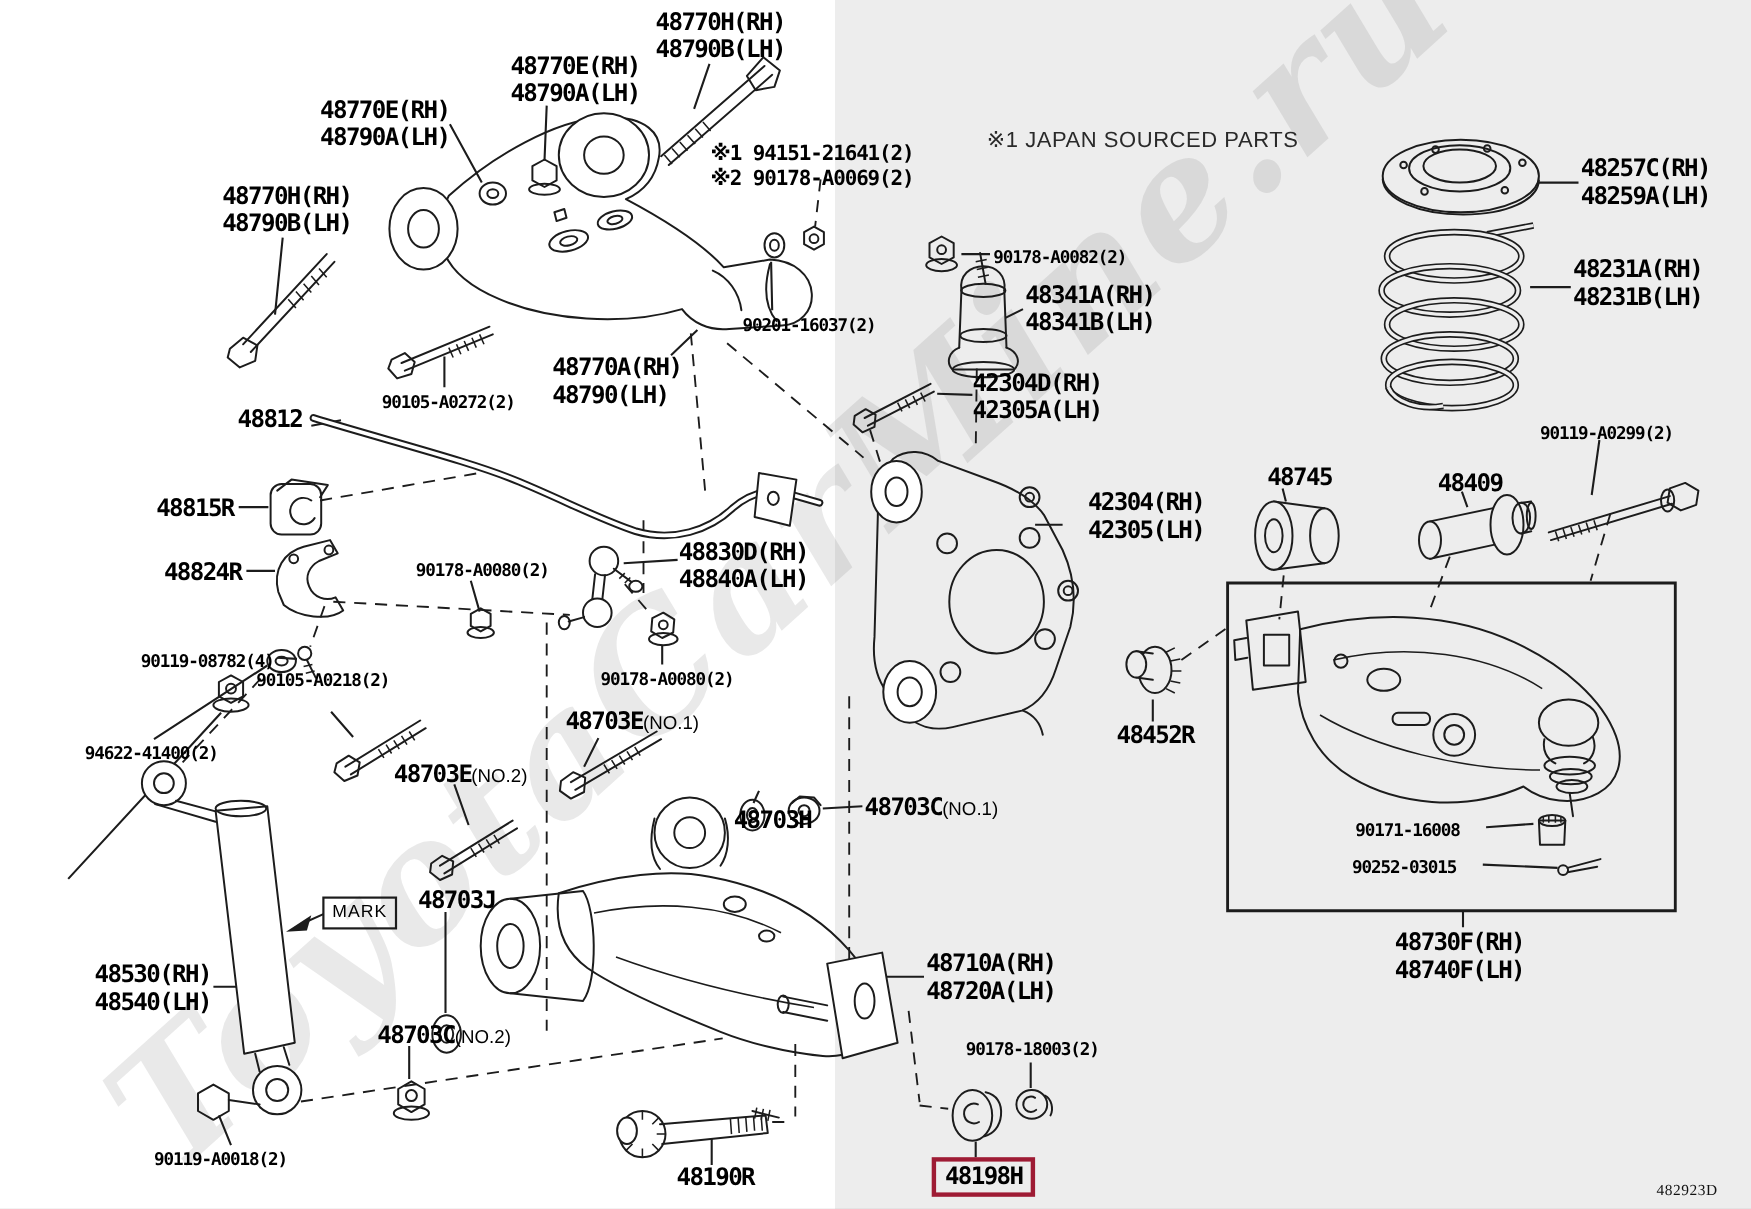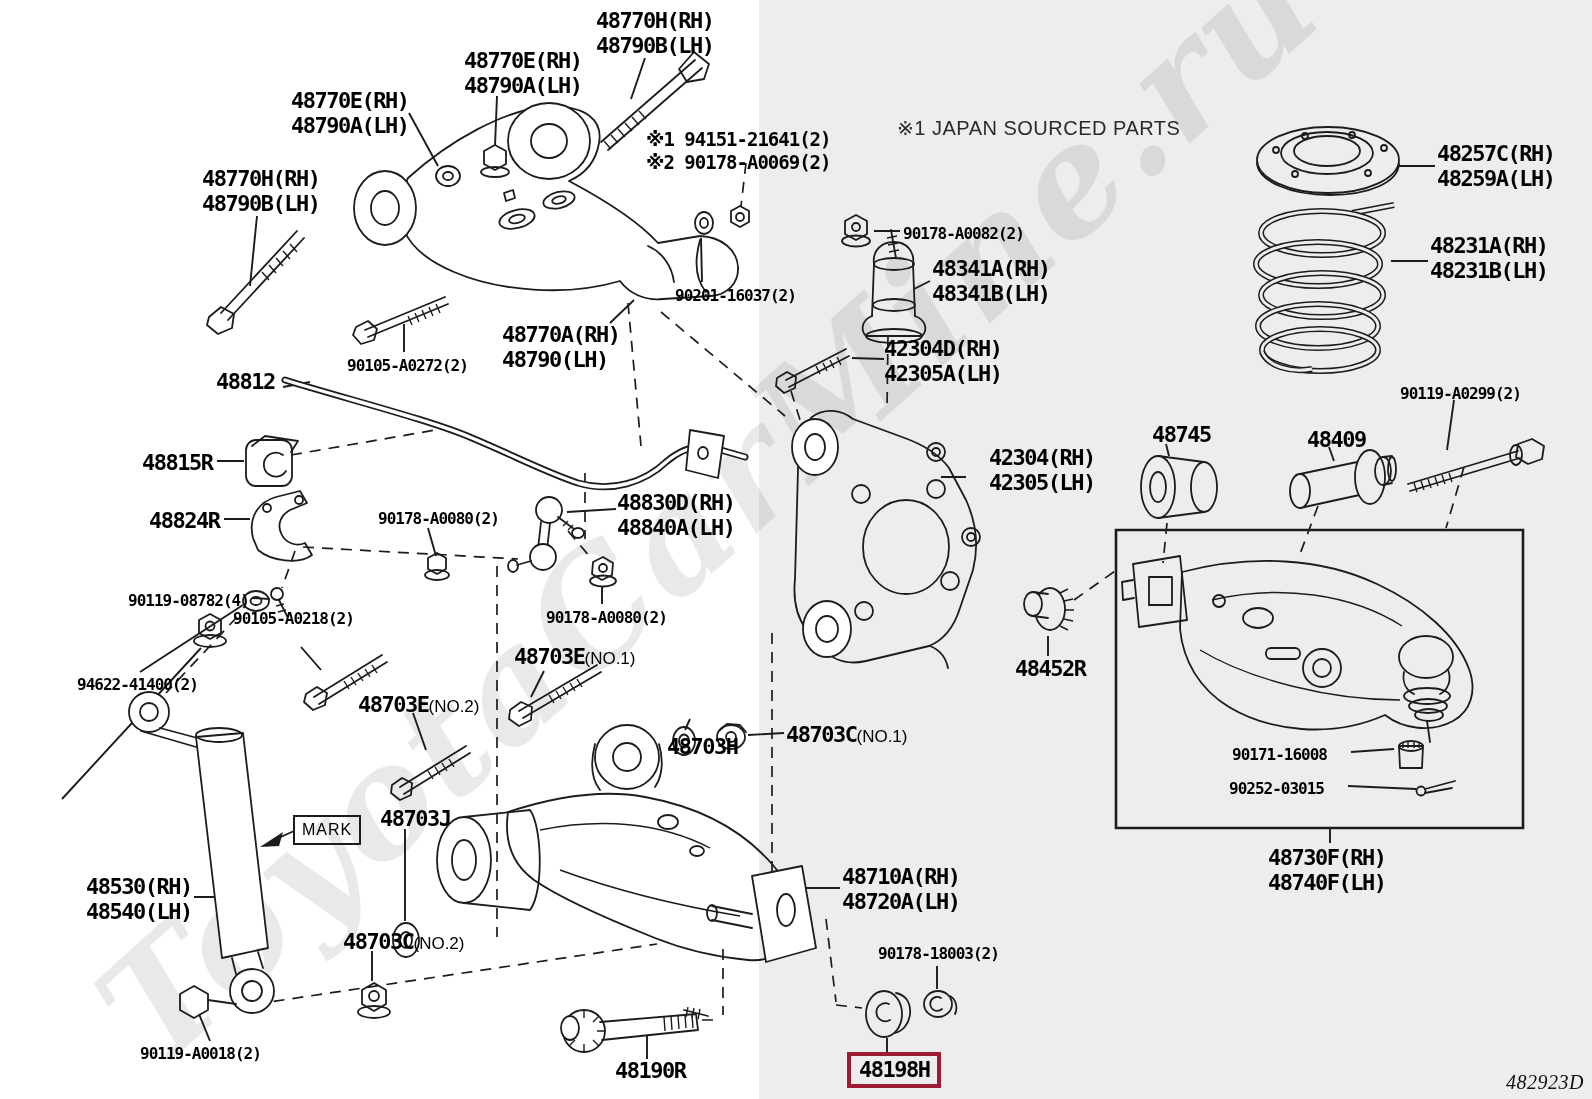--- a/index.html
+++ b/index.html
@@ -35,22 +35,22 @@
   .num{font-size:16px;font-weight:bold;letter-spacing:-1px;}
   .ref{font-size:19px;font-weight:bold;letter-spacing:-1px;line-height:23px;}
   .note{font-family:"Liberation Sans","DejaVu Sans",sans-serif;font-size:20px;font-weight:normal;
         letter-spacing:.5px;color:#2a2a2a;line-height:25px;margin-top:42px;}
   .sfx{display:inline !important;font-family:"Liberation Sans","DejaVu Sans",sans-serif;
        font-size:17px;font-weight:normal;letter-spacing:0;}
   .b{display:inline !important;}
   .markbox{border:2px solid #1c1c1c;padding:0 7px;font-family:"Liberation Sans","DejaVu Sans",sans-serif;
        font-size:16px;font-weight:normal;letter-spacing:1px;line-height:26px;background:transparent;}
   .hl{border:4px solid #9e1b34;padding:0 8px;line-height:28px;}
-  .code{font-family:"Liberation Serif","DejaVu Serif",serif;font-size:20px;font-weight:normal;
-        letter-spacing:.5px;color:#111;font-style:italic;}
+  .code{font-family:"Liberation Serif","DejaVu Serif",serif;font-size:14px;font-weight:normal;
+        letter-spacing:.5px;color:#111;}
 </style>
 </head>
 <body>
 
 <div class="canvas">
 
   <div class="wm">ToyotaCarMine.ru</div>
 
   <svg class="art" width="1592" height="1099" viewBox="0 0 1592 1099">
 

